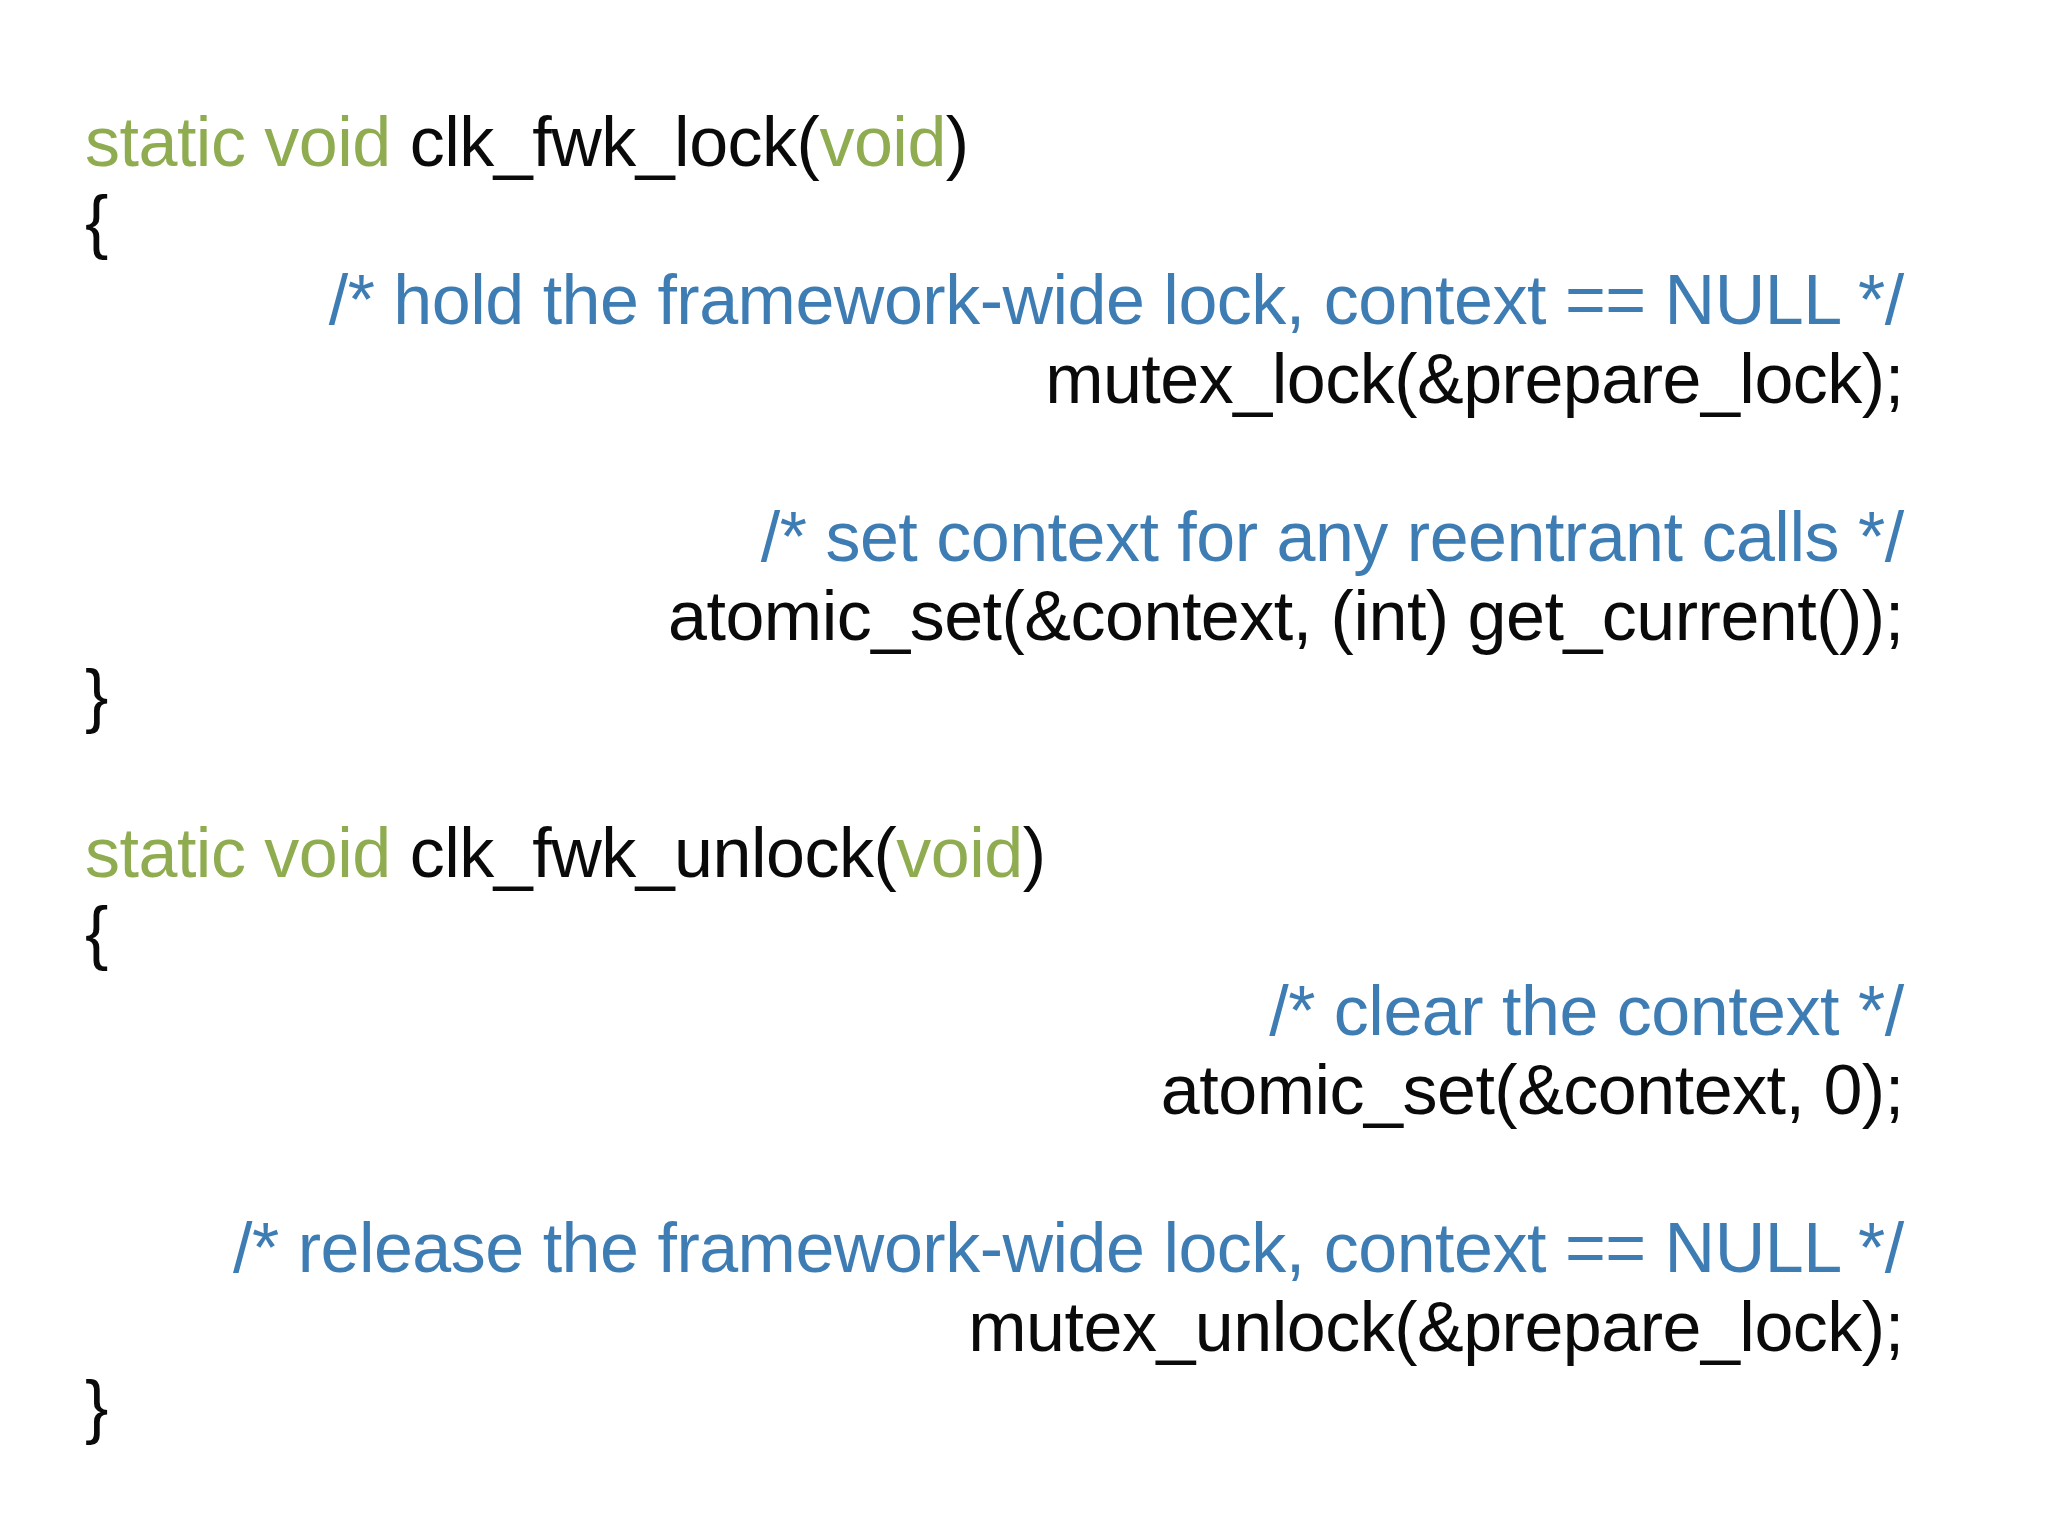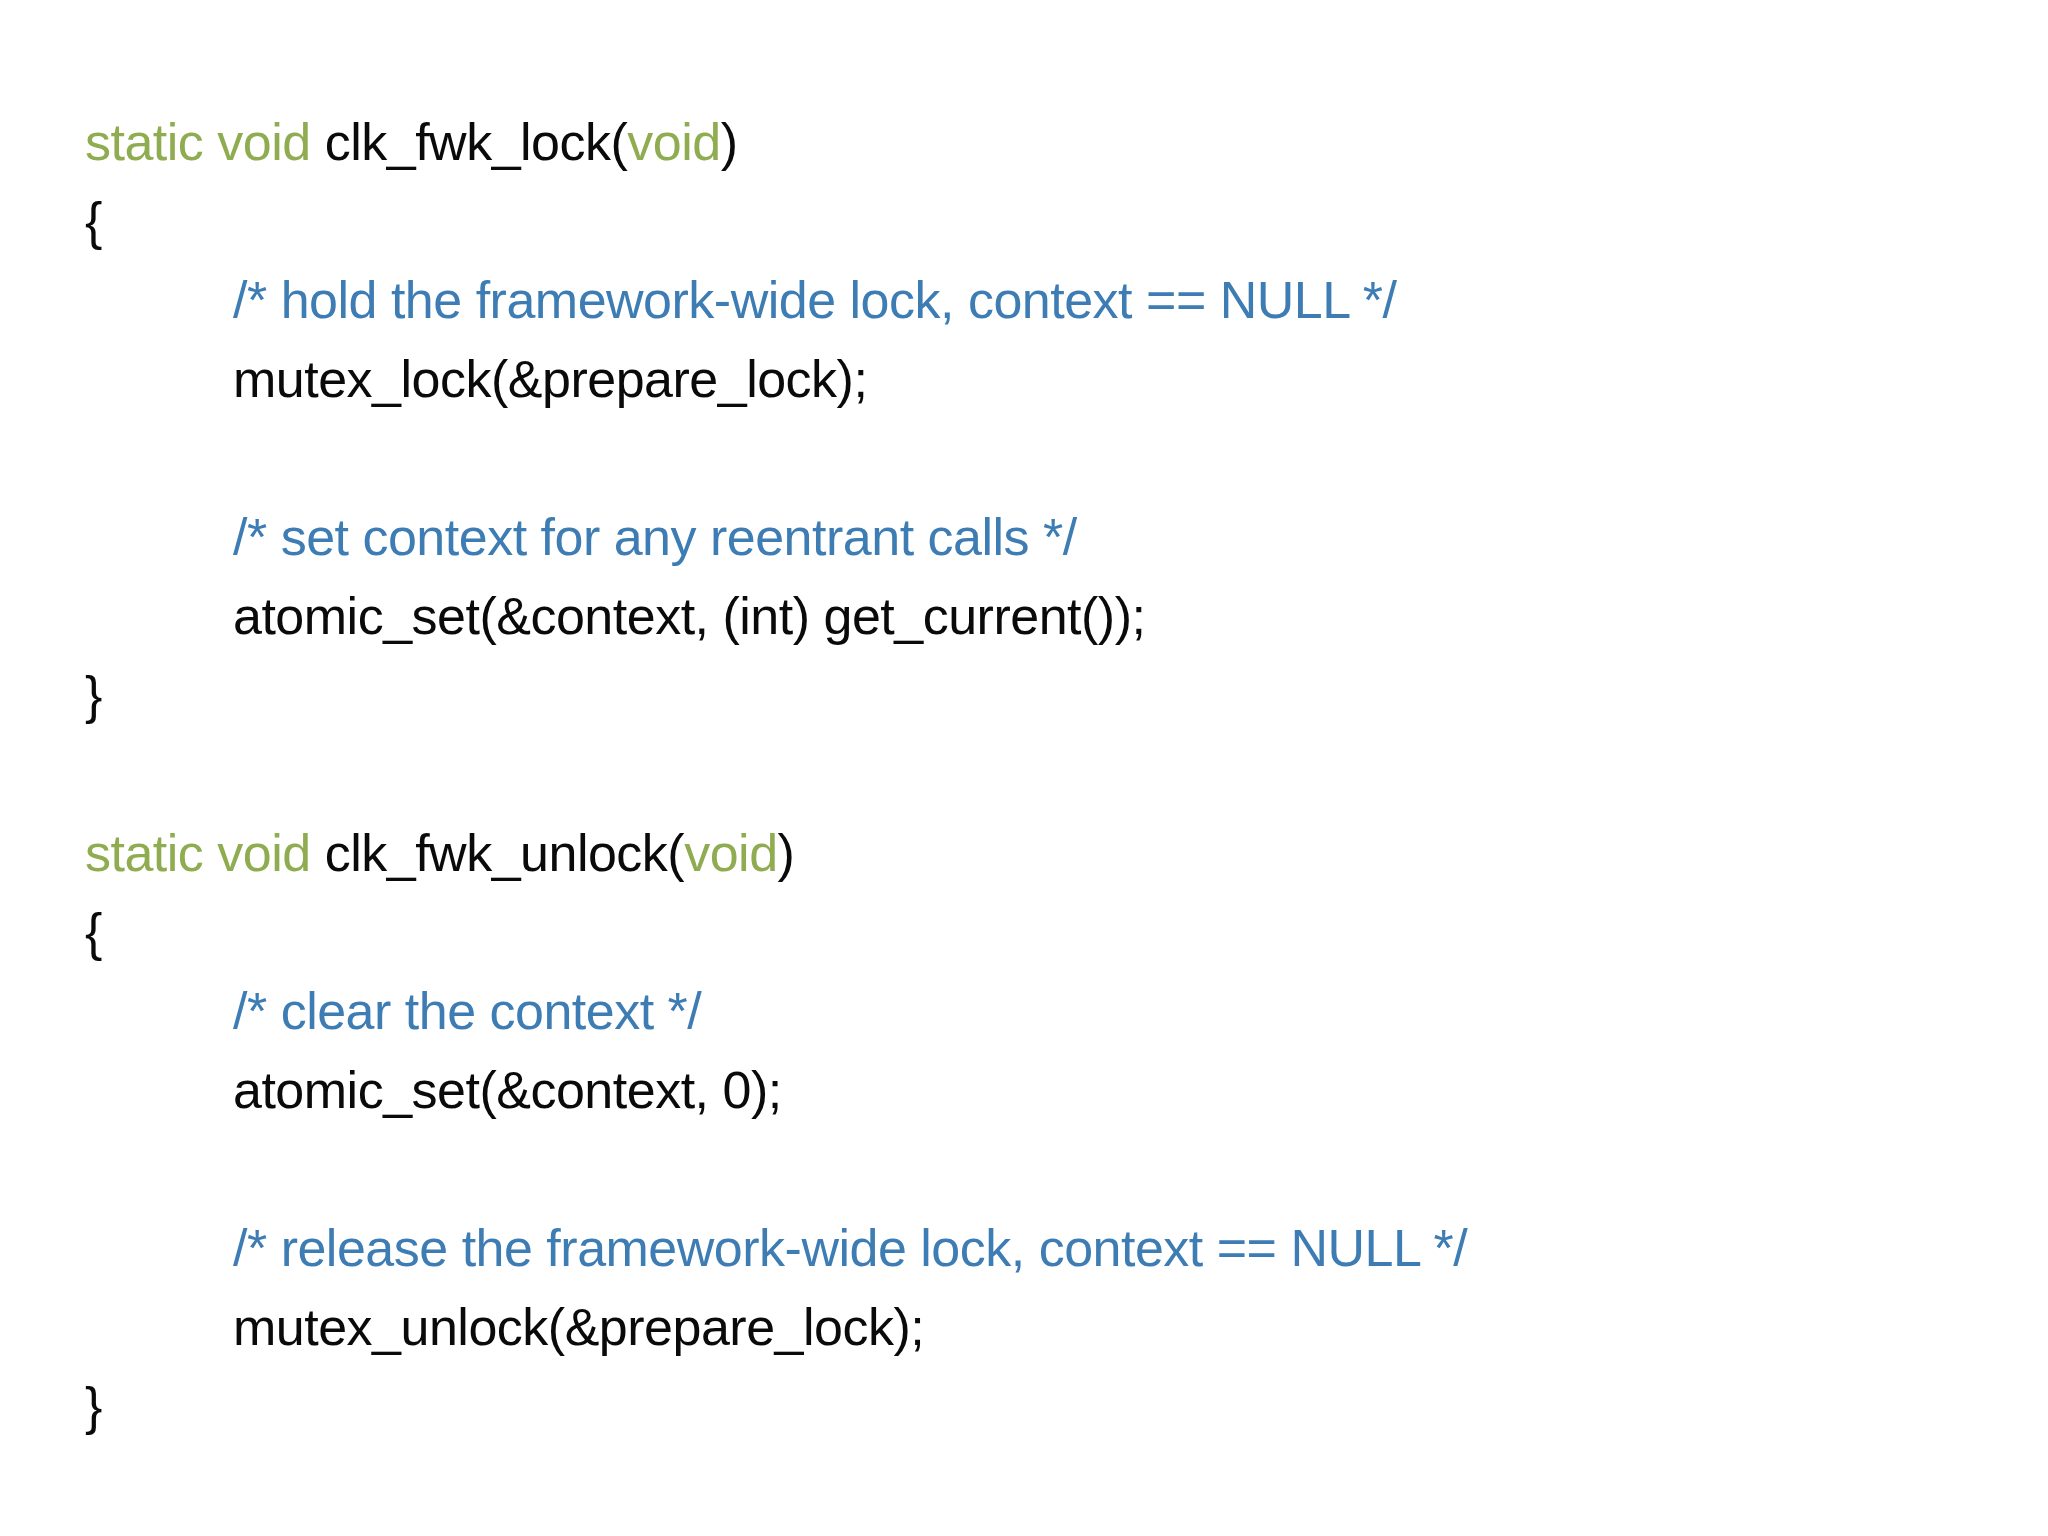--- a/index.html
+++ b/index.html
@@ -12,31 +12,32 @@
     width: 2048px;
     height: 1536px;
     background: #ffffff;
     overflow: hidden;
     font-family: "Liberation Sans", "DejaVu Sans", sans-serif;
   }
   .code-block {
     position: absolute;
     left: 85px;
     top: 103px;
-    font-size: 52px;
+    font-size: 70px;
     line-height: 79px;
     letter-spacing: -0.5px;
     white-space: pre;
     color: #0a0a0a;
   }
   .code-line {
     height: 79px;
   }
   .code-line.indent-1 {
     padding-left: 148px;
+    text-align: right;
   }
   .tok-keyword { color: #8fac50; }
   .tok-code    { color: #0a0a0a; }
   .tok-comment { color: #3e7cb4; }
 </style>
 </head>
 <body>
 
 <div class="slide">
   <div class="code-block" id="code-block"><div class="code-line indent-0"><span class="tok-keyword">static void </span><span class="tok-code">clk_fwk_lock(</span><span class="tok-keyword">void</span><span class="tok-code">)</span></div><div class="code-line indent-0"><span class="tok-code">{</span></div><div class="code-line indent-1"><span class="tok-comment">/* hold the framework-wide lock, context == NULL */</span></div><div class="code-line indent-1"><span class="tok-code">mutex_lock(&amp;prepare_lock);</span></div><div class="code-line indent-0">&nbsp;</div><div class="code-line indent-1"><span class="tok-comment">/* set context for any reentrant calls */</span></div><div class="code-line indent-1"><span class="tok-code">atomic_set(&amp;context, (int) get_current());</span></div><div class="code-line indent-0"><span class="tok-code">}</span></div><div class="code-line indent-0">&nbsp;</div><div class="code-line indent-0"><span class="tok-keyword">static void </span><span class="tok-code">clk_fwk_unlock(</span><span class="tok-keyword">void</span><span class="tok-code">)</span></div><div class="code-line indent-0"><span class="tok-code">{</span></div><div class="code-line indent-1"><span class="tok-comment">/* clear the context */</span></div><div class="code-line indent-1"><span class="tok-code">atomic_set(&amp;context, 0);</span></div><div class="code-line indent-0">&nbsp;</div><div class="code-line indent-1"><span class="tok-comment">/* release the framework-wide lock, context == NULL */</span></div><div class="code-line indent-1"><span class="tok-code">mutex_unlock(&amp;prepare_lock);</span></div><div class="code-line indent-0"><span class="tok-code">}</span></div></div>

